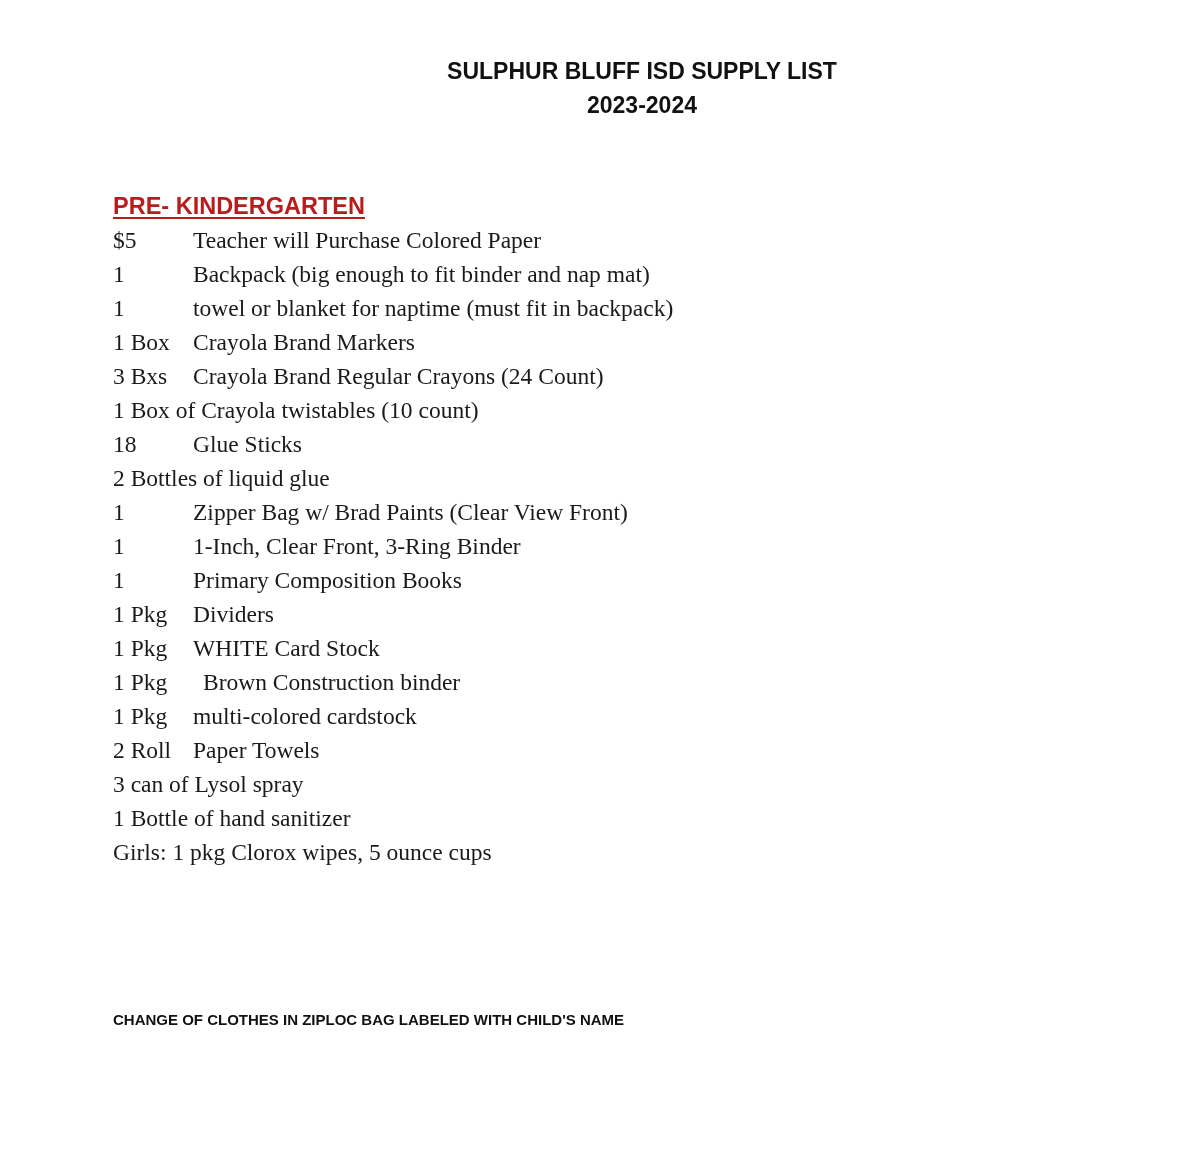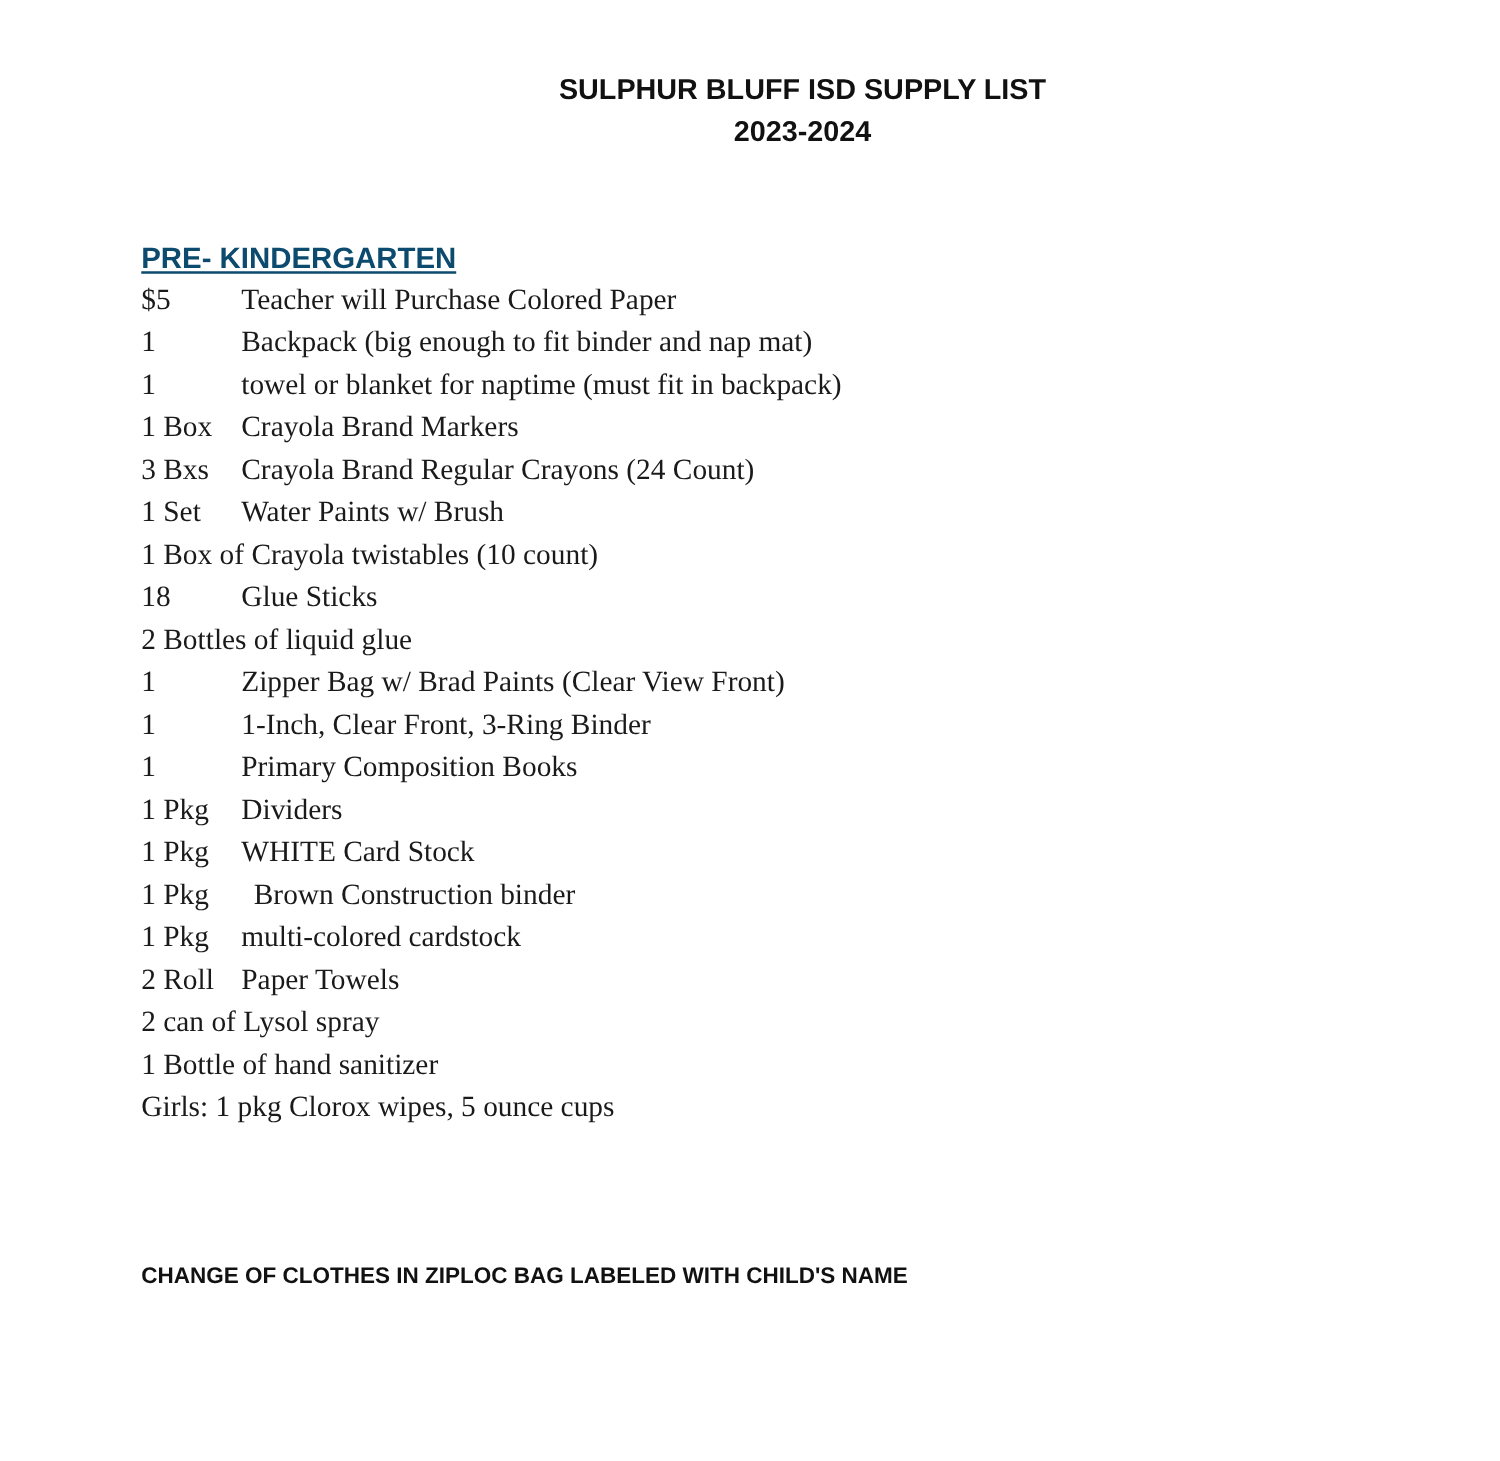--- a/index.html
+++ b/index.html
@@ -32,41 +32,41 @@
       left: 113px;
       top: 189px;
       font-size: 23.5px;
       line-height: 34px;
     }
     .section-heading {
       font-weight: bold;
       text-decoration: underline;
       text-underline-offset: 3px;
       text-decoration-thickness: 2px;
-      color: #0c4a6e;
+      color: #b91c1c;
       white-space: nowrap;
     }
     .row {
       white-space: nowrap;
       height: 34px;
       position: relative;
       font-family: Liberation Serif, serif;
     }
     .qty {
       display: inline-block;
       width: 80px;
     }
     .qty.wide { width: 90px; }
     .desc { display: inline; }
     .footer-note {
       position: absolute;
       left: 113px;
       top: 1003px;
       font-weight: bold;
-      font-size: 18px;
+      font-size: 15px;
       line-height: 34px;
       color: #111;
       white-space: nowrap;
     }
   </style>
 </head>
 <body>
 
 <div class="title-block">
   <div>SULPHUR BLUFF ISD SUPPLY LIST</div>
@@ -74,30 +74,29 @@
 </div>
 
 <div class="section">
   <div class="section-heading">PRE- KINDERGARTEN</div>
 
   <div class="row"><span class="qty">$5</span><span class="desc">Teacher will Purchase Colored Paper</span></div>
   <div class="row"><span class="qty">1</span><span class="desc">Backpack (big enough to fit binder and nap mat)</span></div>
   <div class="row"><span class="qty">1</span><span class="desc">towel or blanket for naptime (must fit in backpack)</span></div>
   <div class="row"><span class="qty">1 Box</span><span class="desc">Crayola Brand Markers</span></div>
   <div class="row"><span class="qty">3 Bxs</span><span class="desc">Crayola Brand Regular Crayons (24 Count)</span></div>
-  <div class="row"><span class="qty">1 Set</span><span class="desc">Water Paints w/ Brush</span></div>
   <div class="row"><span class="desc">1 Box of Crayola twistables (10 count)</span></div>
   <div class="row"><span class="qty">18</span><span class="desc">Glue Sticks</span></div>
   <div class="row"><span class="desc">2 Bottles of liquid glue</span></div>
   <div class="row"><span class="qty">1</span><span class="desc">Zipper Bag w/ Brad Paints (Clear View Front)</span></div>
   <div class="row"><span class="qty">1</span><span class="desc">1-Inch, Clear Front, 3-Ring Binder</span></div>
   <div class="row"><span class="qty">1</span><span class="desc">Primary Composition Books</span></div>
   <div class="row"><span class="qty">1 Pkg</span><span class="desc">Dividers</span></div>
   <div class="row"><span class="qty">1 Pkg</span><span class="desc">WHITE Card Stock</span></div>
   <div class="row"><span class="qty wide">1 Pkg</span><span class="desc">Brown Construction binder</span></div>
   <div class="row"><span class="qty">1 Pkg</span><span class="desc">multi-colored cardstock</span></div>
   <div class="row"><span class="qty">2 Roll</span><span class="desc">Paper Towels</span></div>
-  <div class="row"><span class="desc">2 can of Lysol spray</span></div>
+  <div class="row"><span class="desc">3 can of Lysol spray</span></div>
   <div class="row"><span class="desc">1 Bottle of hand sanitizer</span></div>
   <div class="row"><span class="desc">Girls: 1 pkg Clorox wipes, 5 ounce cups</span></div>
 </div>
 
 <div class="footer-note">CHANGE OF CLOTHES IN ZIPLOC BAG LABELED WITH CHILD'S NAME</div>
 
 </body></html>

